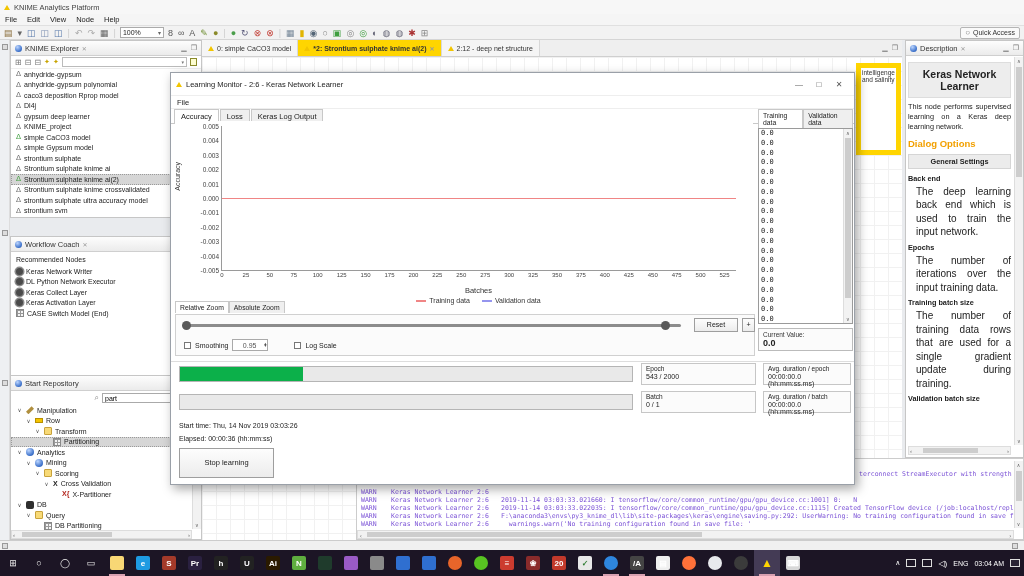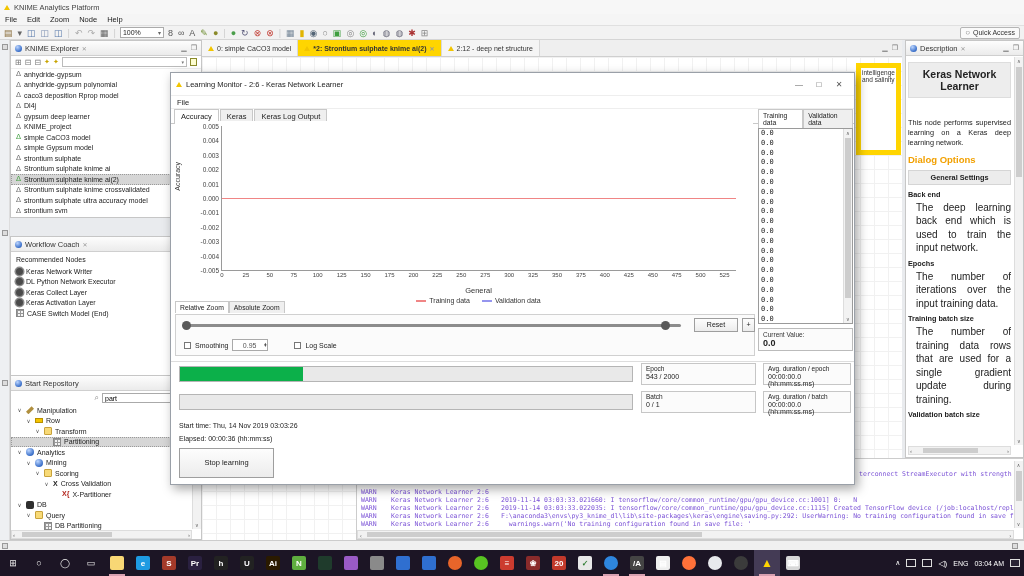--- a/index.html
+++ b/index.html
@@ -96,21 +96,21 @@
 
 .pbar{position:absolute;left:8px;width:454px;height:16px;border:1px solid #b5b5b5;background:#e9e9e9}
 .pfill{height:100%;background:#0cb04a}
 .pibox{position:absolute;width:115px;height:22px;border:1px solid #c6c6c6;background:#fbfbfb;padding:1px 4px;font-size:6.5px;color:#222}
 .pibox .v{font-size:7px;margin-top:1px}
 #stopBtn{position:absolute;left:8px;top:375px;width:95px;height:30px;line-height:28px;font-size:7.5px}
 .dinfo{position:absolute;left:8px;font-size:7px;color:#222}
 
 #desc{left:905px;top:40px;width:119px;height:418px}
 #descBody{position:absolute;left:2px;top:17px;right:12px;bottom:12px;overflow:hidden}
-#descTitle{background:#ededed;border:1px solid #ddd;text-align:center;font-weight:bold;font-size:10.5px;padding:5px 2px;color:#222;margin:4px 0 20px}
+#descTitle{background:#ededed;border:1px solid #ddd;text-align:center;font-weight:bold;font-size:10.5px;padding:5px 2px;color:#222;margin:4px 0 4px}
 .descP{font-size:7.3px;text-align:justify;line-height:1.35;color:#222;margin-bottom:6px}
 #descOrange{color:#f2a000;font-weight:bold;font-size:9.5px;margin:4px 0 5px}
 #descBand{background:#ececec;border:1px solid #d5d5d5;text-align:center;font-weight:bold;font-size:7.3px;padding:2px;margin-bottom:5px}
 .optName{font-weight:bold;font-size:7.3px;margin:4px 0 2px}
 .optDesc{font-size:10px;text-align:justify;line-height:1.35;padding-left:8px;color:#222}
 .sbh{position:absolute;left:2px;right:12px;bottom:2px;height:9px;background:#f2f2f2;border:1px solid #ddd;font-size:6px;color:#666}
 
 #console{left:356px;top:458px;width:668px;height:82px;background:#fff;border:1px solid #ccc;z-index:5;font-family:"DejaVu Sans Mono",monospace;font-size:6.5px;color:#7b52d6;overflow:hidden}
 .cline{position:absolute;display:flex;white-space:pre}
 .clv{width:30px;flex:0 0 auto}
@@ -132,21 +132,21 @@
 <div id="screen">
 
   <div id="titlebar" class="abs">
     <span class="tri s"></span>
     <span>KNIME Analytics Platform</span>
   </div>
 
   <div id="menubar" class="abs">
       <span>File</span>
       <span>Edit</span>
-      <span>Zoom</span>
+      <span>View</span>
       <span>Node</span>
       <span>Help</span>
     </div>
 
   <div id="toolbar" class="abs">
     <span id="tbIcons" class="flex" style="gap:5px">
         <span class="tbi" style="color: rgb(138, 109, 59);">▤</span>
         <span class="tbi" style="color: rgb(102, 102, 102);">▾</span>
         <span class="tbi" style="color: rgb(85, 119, 170);">◫</span>
         <span class="tbi" style="color: rgb(124, 144, 178);">◫</span>
@@ -496,21 +496,21 @@
         <span class="dwb">—</span>
         <span class="dwb">□</span>
         <span class="dwb">✕</span>
       </span>
     </div>
     <div id="dMenu">
         <span>File</span>
       </div>
     <div id="dTabs">
         <span class="dtab act">Accuracy</span>
-        <span class="dtab">Keras</span>
+        <span class="dtab">Loss</span>
         <span class="dtab">Keras Log Output</span>
       </div>
 
     <div id="chart">
       <span id="ylab">Accuracy</span>
       <div id="plot">
           <span class="ytick" style="top: 0%;">0.005</span>
           <span class="ytick" style="top: 10%;">0.004</span>
           <span class="ytick" style="top: 20%;">0.003</span>
           <span class="ytick" style="top: 30%;">0.002</span>
@@ -538,21 +538,21 @@
           <span class="xtick" style="left: 65.1769%;">350</span>
           <span class="xtick" style="left: 69.8324%;">375</span>
           <span class="xtick" style="left: 74.4879%;">400</span>
           <span class="xtick" style="left: 79.1434%;">425</span>
           <span class="xtick" style="left: 83.7989%;">450</span>
           <span class="xtick" style="left: 88.4544%;">475</span>
           <span class="xtick" style="left: 93.1099%;">500</span>
           <span class="xtick" style="left: 97.7654%;">525</span>
           <div class="serline" style="background: rgb(240, 133, 133); left: 0%; width: 100%; top: 50%;"></div>
         </div>
-      <div id="xlab">General</div>
+      <div id="xlab">Batches</div>
       <div id="legend">
           <span><span class="lsw" style="background: rgb(240, 133, 133);"></span><span>Training data</span></span>
           <span><span class="lsw" style="background: rgb(149, 149, 238);"></span><span>Validation data</span></span>
         </div>
     </div>
 
     <div id="dataPanel">
       <div class="dstabs">
           <span class="dstab act">Training data</span>
           <span class="dstab">Validation data</span>

